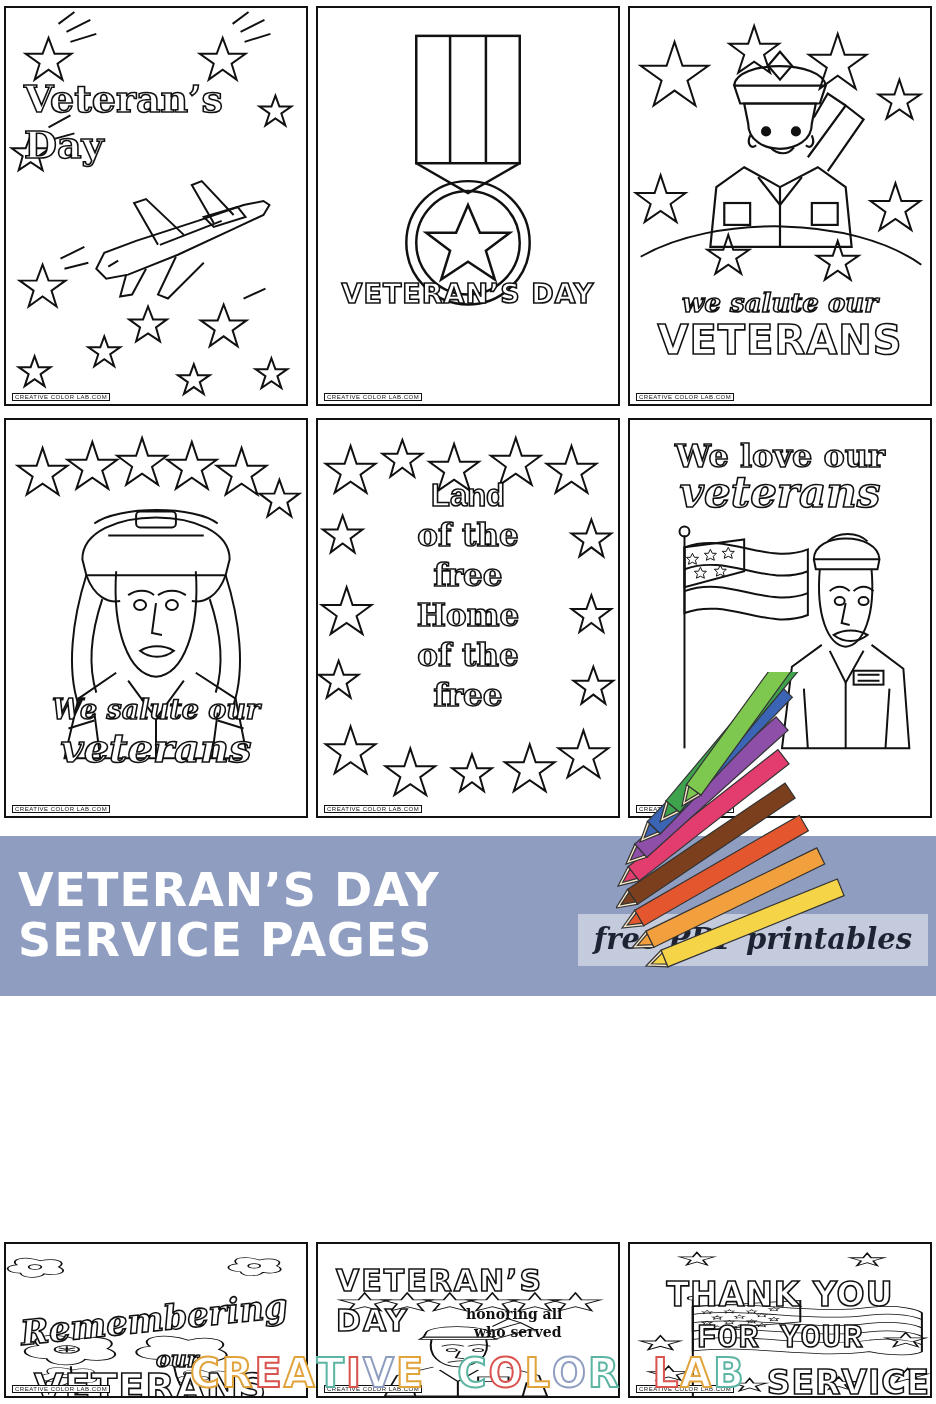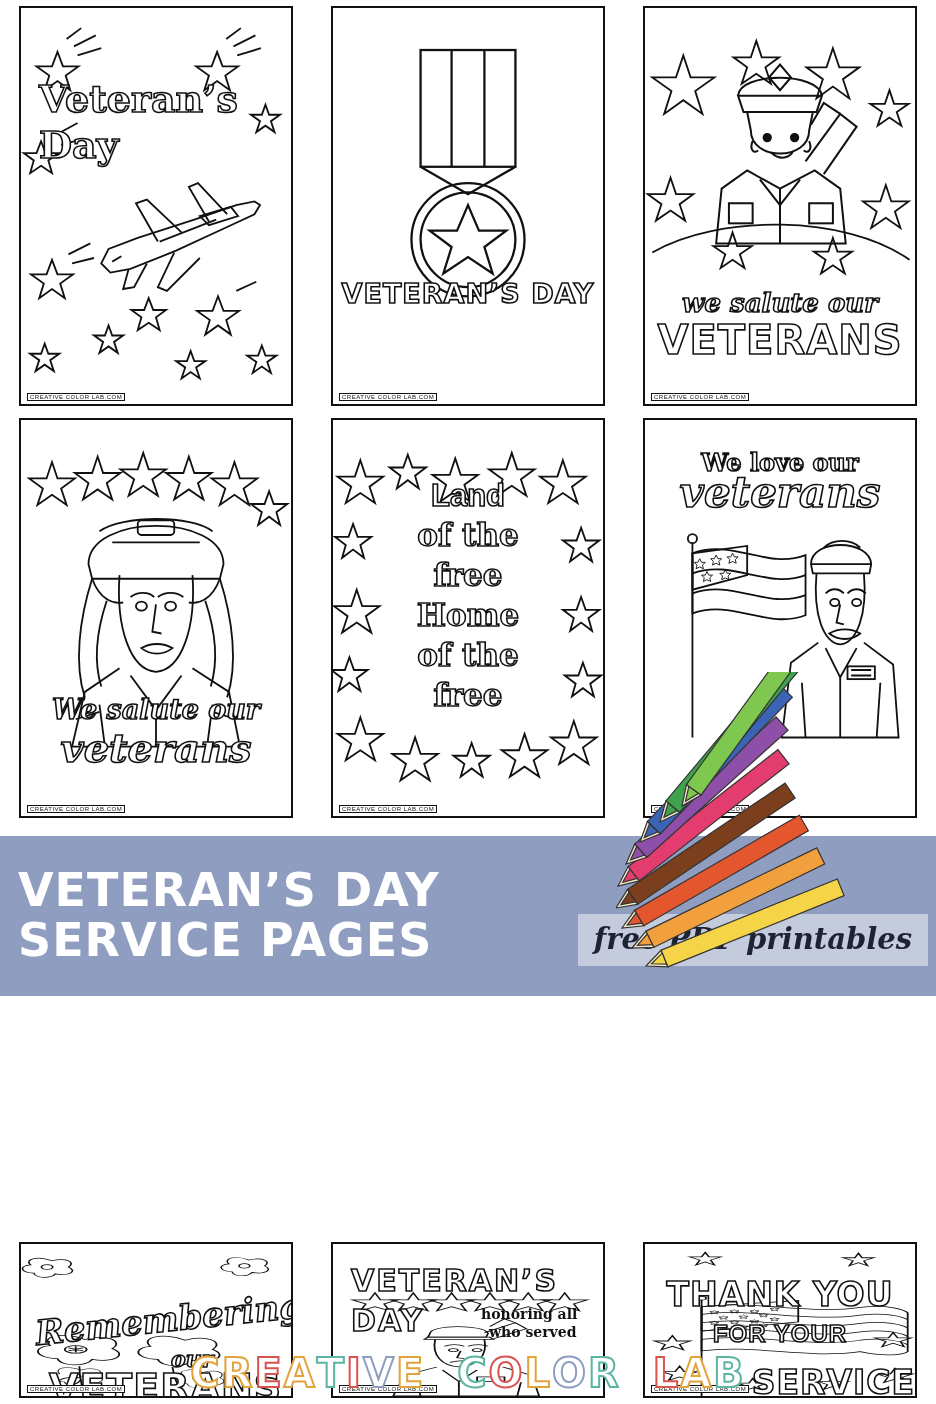--- a/index.html
+++ b/index.html
@@ -20,21 +20,21 @@
     position: absolute;
     top: 0; left: 0;
     width: 936px; height: 1404px;
     display: grid;
     grid-template-columns: repeat(3, 312px);
     grid-template-rows: repeat(3, 412px) 168px;
     grid-auto-flow: row;
   }
   .cell {
     position: relative;
-    padding: 6px 19px;
+    padding: 6px 4px;
   }
   .row4 { grid-row: 4; }
   .sheet {
     position: relative;
     width: 100%; height: 100%;
     background: #fff;
     border: 2px solid #111;
     overflow: hidden;
   }
   .watermark {
@@ -336,21 +336,21 @@
             <path d="M214 184 L210 204 L218 206"></path>
             <path d="M202 216 C212 210 226 210 236 216 C226 224 212 224 202 216 Z"></path>
             <path d="M190 226 L160 248 L150 330 L278 330 L272 250 L240 226"></path>
             <path d="M198 232 L214 264 L232 232"></path>
             <path d="M214 264 L214 330"></path>
             <rect x="222" y="252" width="30" height="14"></rect>
             <path d="M226 256 L248 256 M226 262 L248 262"></path>
             <path d="M172 270 L176 330 M258 270 L254 330"></path>
           </g>
         </svg>
-        <div class="abs ctr outline-text" style="top:20px; font-size:24px; font-family:'DejaVu Serif',serif;margin-top:11px;">We love our</div>
+        <div class="abs ctr outline-text" style="top:20px; font-size:32px; font-family:'DejaVu Serif',serif;">We love our</div>
         <div class="abs ctr outline-text script" style="top:52px; font-size:42px;">veterans</div>
         <div class="watermark">CREATIVE COLOR LAB.COM</div>
       </div>
     </div>
 
     <div class="cell row4" style="grid-row:4;">
       <div class="sheet">
         <svg viewBox="0 0 296 398" width="100%" height="100%" preserveAspectRatio="none">
           <g fill="none" stroke="#111" stroke-width="2">
 
@@ -461,21 +461,21 @@
               <path d="M98 200 l1.5 3 l3.5 0 l-2.5 2.5 l1 3.5 l-3.5-2 l-3.5 2 l1-3.5 l-2.5-2.5 l3.5 0 Z"></path>
               <path d="M120 198 l1.5 3 l3.5 0 l-2.5 2.5 l1 3.5 l-3.5-2 l-3.5 2 l1-3.5 l-2.5-2.5 l3.5 0 Z"></path>
               <path d="M142 192 l1.5 3 l3.5 0 l-2.5 2.5 l1 3.5 l-3.5-2 l-3.5 2 l1-3.5 l-2.5-2.5 l3.5 0 Z"></path>
               <path d="M86 214 l1.5 3 l3.5 0 l-2.5 2.5 l1 3.5 l-3.5-2 l-3.5 2 l1-3.5 l-2.5-2.5 l3.5 0 Z"></path>
               <path d="M108 212 l1.5 3 l3.5 0 l-2.5 2.5 l1 3.5 l-3.5-2 l-3.5 2 l1-3.5 l-2.5-2.5 l3.5 0 Z"></path>
               <path d="M130 208 l1.5 3 l3.5 0 l-2.5 2.5 l1 3.5 l-3.5-2 l-3.5 2 l1-3.5 l-2.5-2.5 l3.5 0 Z"></path>
             </g>
           </g>
         </svg>
         <div class="abs ctr outline-text" style="top:34px; font-size:33px; font-family:'DejaVu Sans',sans-serif; letter-spacing:1px;">THANK YOU</div>
-        <div class="abs ctr outline-text" style="top:78px; font-size:24px; font-family:Liberation Sans, sans-serif; letter-spacing:1px;">FOR YOUR</div>
+        <div class="abs ctr outline-text" style="top:78px; font-size:33px; font-family:Liberation Mono, monospace; letter-spacing:1px;">FOR YOUR</div>
         <div class="abs ctr outline-text" style="top:122px; font-size:33px; font-family:'DejaVu Sans',sans-serif; letter-spacing:1px;text-align:right;">SERVICE</div>
         <div class="watermark">CREATIVE COLOR LAB.COM</div>
       </div>
     </div>
 
   </div>
 
   <svg class="pencils" viewBox="0 0 330 300">
     <g stroke="#333" stroke-width="1.2">
 

